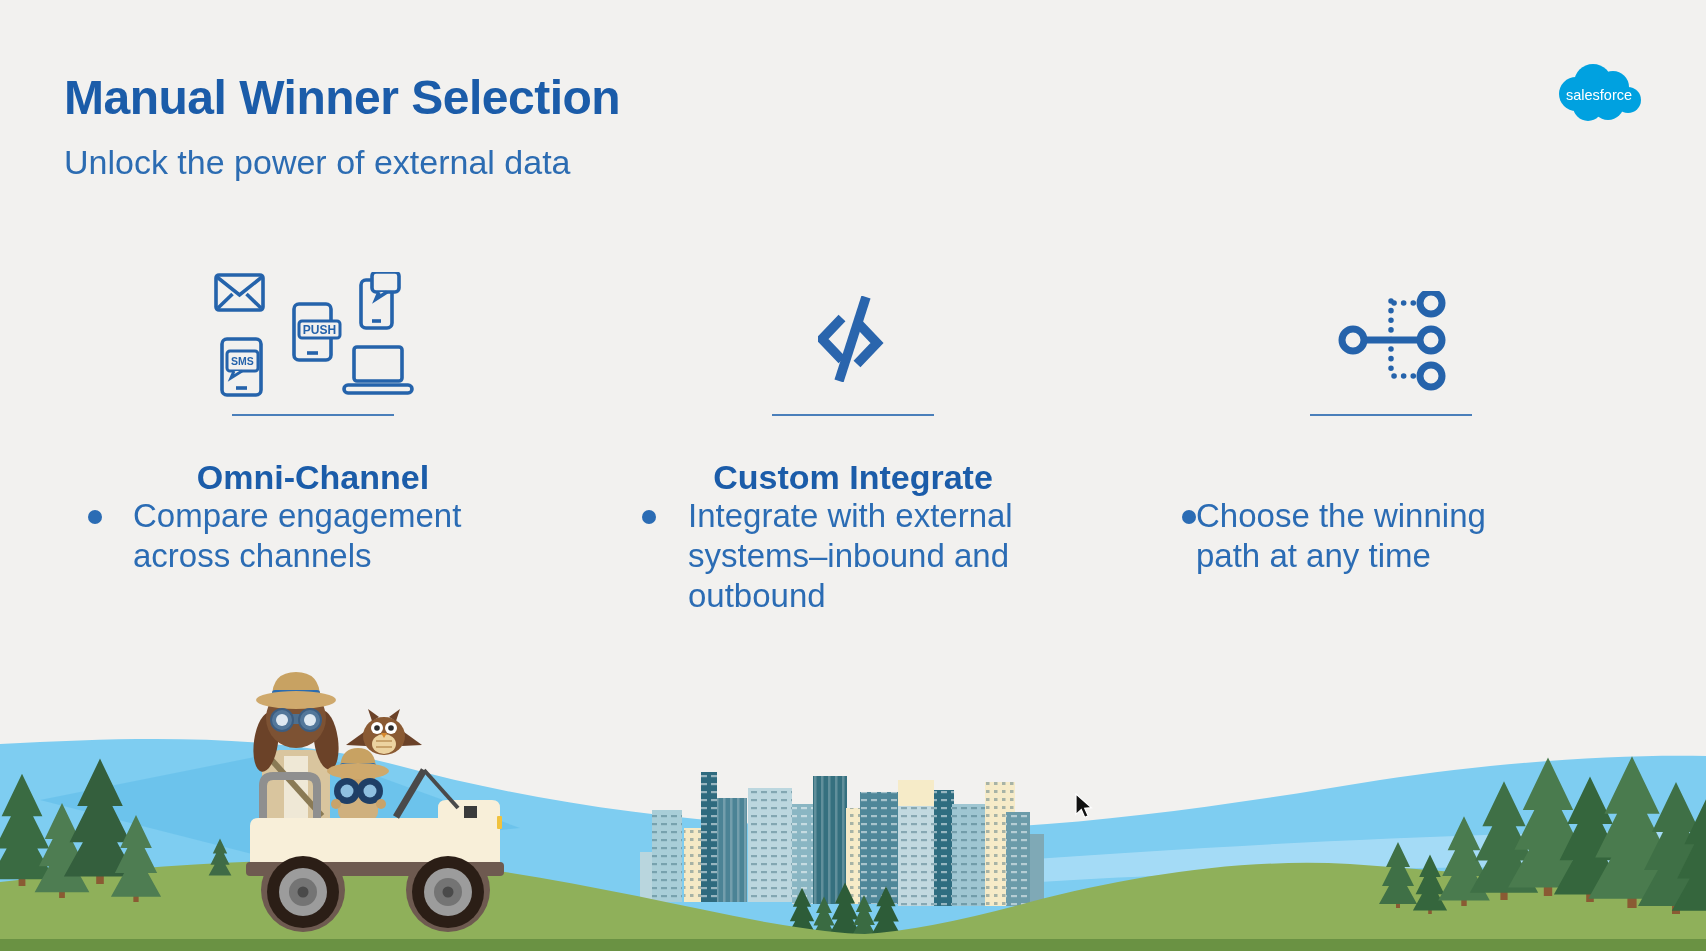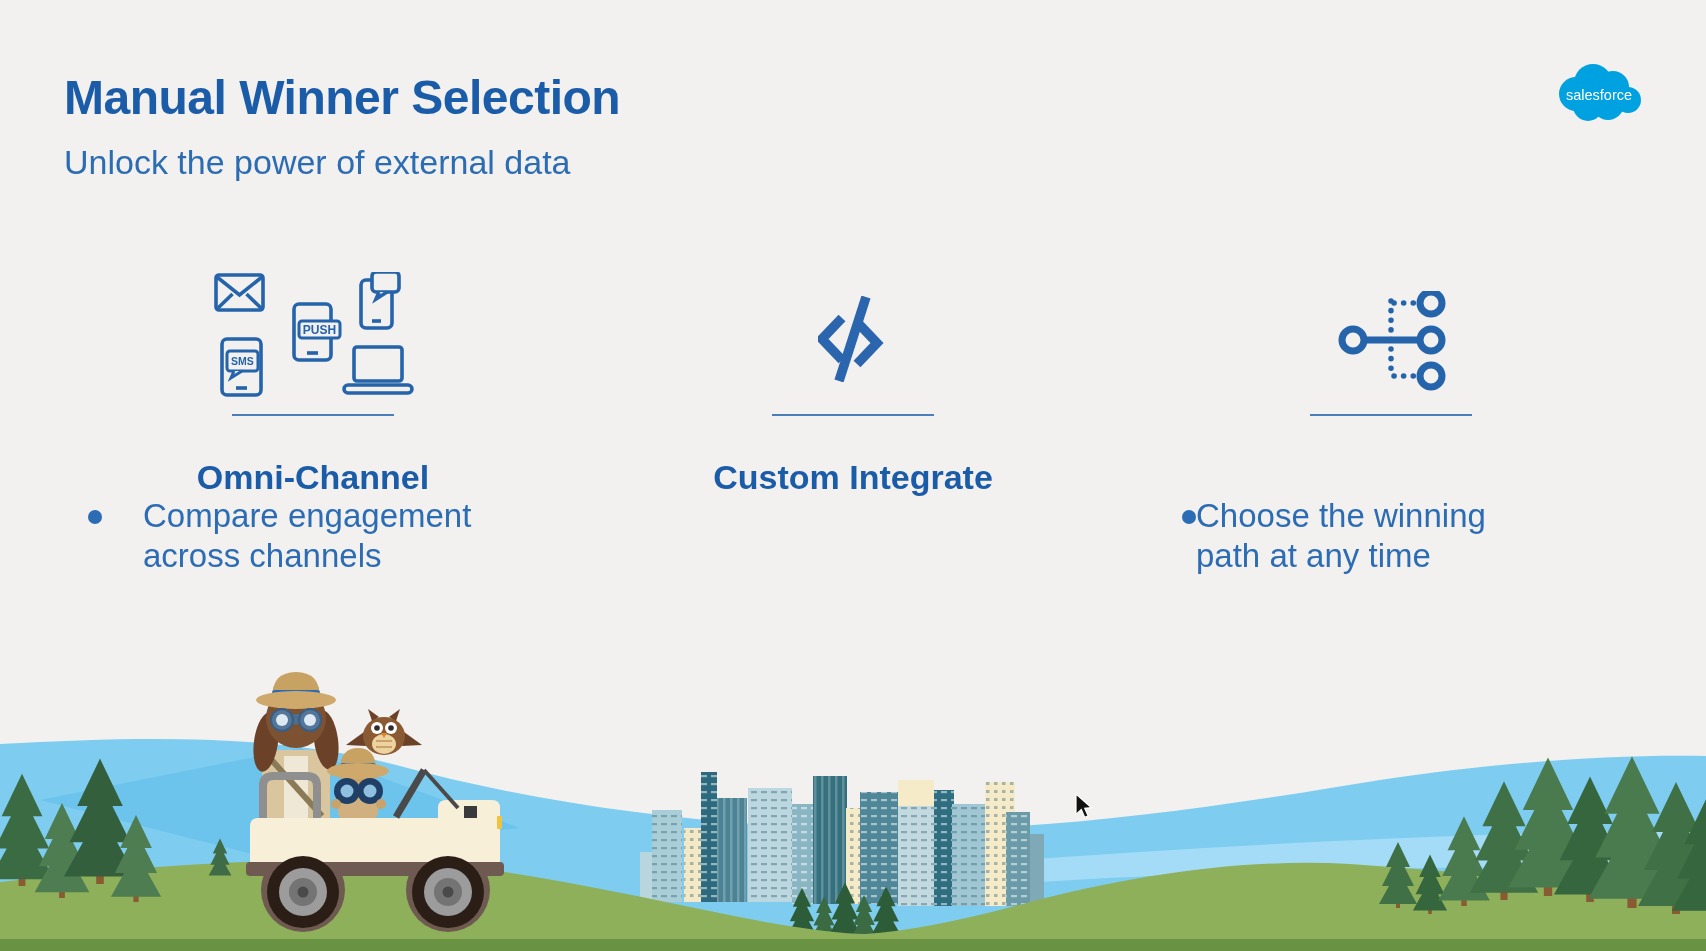--- a/index.html
+++ b/index.html
@@ -33,21 +33,21 @@
     position:absolute; top:206px; left:0; width:450px;
     text-align:center; font-size:34px; font-weight:bold; color:#1b5ca9;margin-top:8px;
   }
   .bullet-row { position:absolute; top:252px; left:0; display:flex; }
   .col-2 .bullet-row { left:14px; }
   .col-3 .bullet-row { left:16px; }
   .bullet-dot {
     width:14px; height:14px; border-radius:50%; background:#2b6cb4;
     margin-top:14px; flex:0 0 14px;
   }
-  .col-1 .bullet-text { margin-left:41px; }
+  .col-1 .bullet-text { margin-left:31px; }
   .col-2 .bullet-text { margin-left:32px; }
   .col-3 .bullet-text { }
   .bullet-text {
     font-size:33px; line-height:40px; color:#2b6cb4; white-space:pre-line;
   }
   .landscape { position:absolute; left:0; top:620px; width:1706px; height:331px; }
   .cursor { position:absolute; left:1072px; top:793px; width:22px; height:26px; }
   .icon-stroke { stroke:#2563ab; fill:none; }
 </style>
 </head>
@@ -318,20 +318,26 @@
   <div class="column col-2">
     <svg class="icon-area" viewBox="0 0 70 86">
       <g stroke="#2a65ad" stroke-width="9.5" fill="none">
         <path d="M24,22 L4,43 L24,64"></path>
         <path d="M39,26 L59,47 L39,68"></path>
         <line x1="48" y1="1" x2="21" y2="85"></line>
       </g>
     </svg>
     <div class="divider"></div>
     <div class="col-heading">Custom Integrate</div>
+    <div class="bullet-row">
+      <div class="bullet-dot"></div>
+      <div class="bullet-text">Integrate with external
+systems–inbound and
+outbound</div>
+    </div>
   </div>
 
   <div class="column col-3">
     <svg class="icon-area" viewBox="0 0 110 100">
       <g stroke="#2563ab" fill="none">
         <line x1="53" y1="10" x2="53" y2="86" stroke-width="5.5" stroke-linecap="round" stroke-dasharray="0.1 9.5"></line>
         <line x1="56" y1="12" x2="78" y2="12" stroke-width="5.5" stroke-linecap="round" stroke-dasharray="0.1 9.5"></line>
         <line x1="56" y1="85" x2="78" y2="85" stroke-width="5.5" stroke-linecap="round" stroke-dasharray="0.1 9.5"></line>
         <line x1="26" y1="49" x2="82" y2="49" stroke-width="7"></line>
         <circle cx="15" cy="49" r="11" stroke-width="7"></circle>

